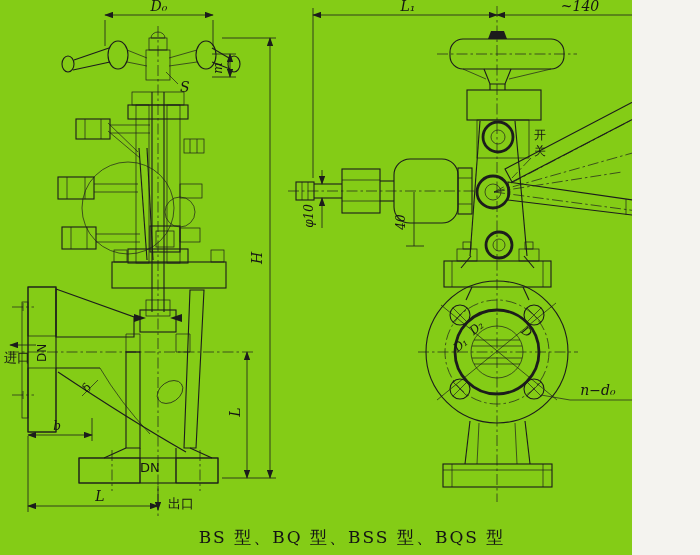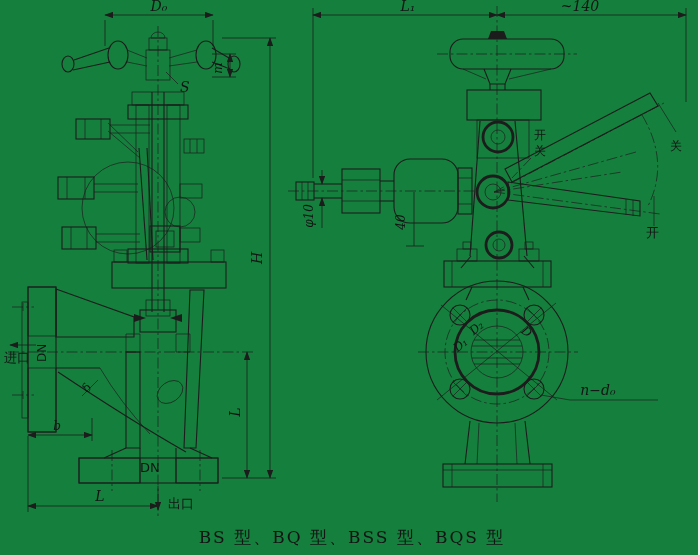--- a/index.html
+++ b/index.html
@@ -1,16 +1,16 @@
 <!DOCTYPE html>
 <html><head>
 <meta charset="utf-8">
 <style>
   html,body{margin:0;padding:0;background:#f4f3ef;}
-  .page{width:698px;height:555px;position:relative;background:#15803d;overflow:hidden;}
+  .page{width:632px;height:555px;position:relative;background:#84cc16;overflow:hidden;}
   svg{display:block;}
   .o{fill:none;stroke:#1c1c1c;stroke-width:1.1;}
   .t{fill:none;stroke:#1c1c1c;stroke-width:0.7;}
   .bld{fill:none;stroke:#1c1c1c;stroke-width:2.8;}
   .cl{fill:none;stroke:#1c1c1c;stroke-width:0.7;stroke-dasharray:11 3 2.5 3;}
   .dim{fill:none;stroke:#1c1c1c;stroke-width:0.8;}
   .hat{stroke:#1c1c1c;stroke-width:0.9;}
   text{fill:#141414;}
   .lbl{font:italic 14px "DejaVu Serif","Liberation Serif",serif;}
   .lbs{font:italic 12px "DejaVu Serif","Liberation Serif",serif;}

